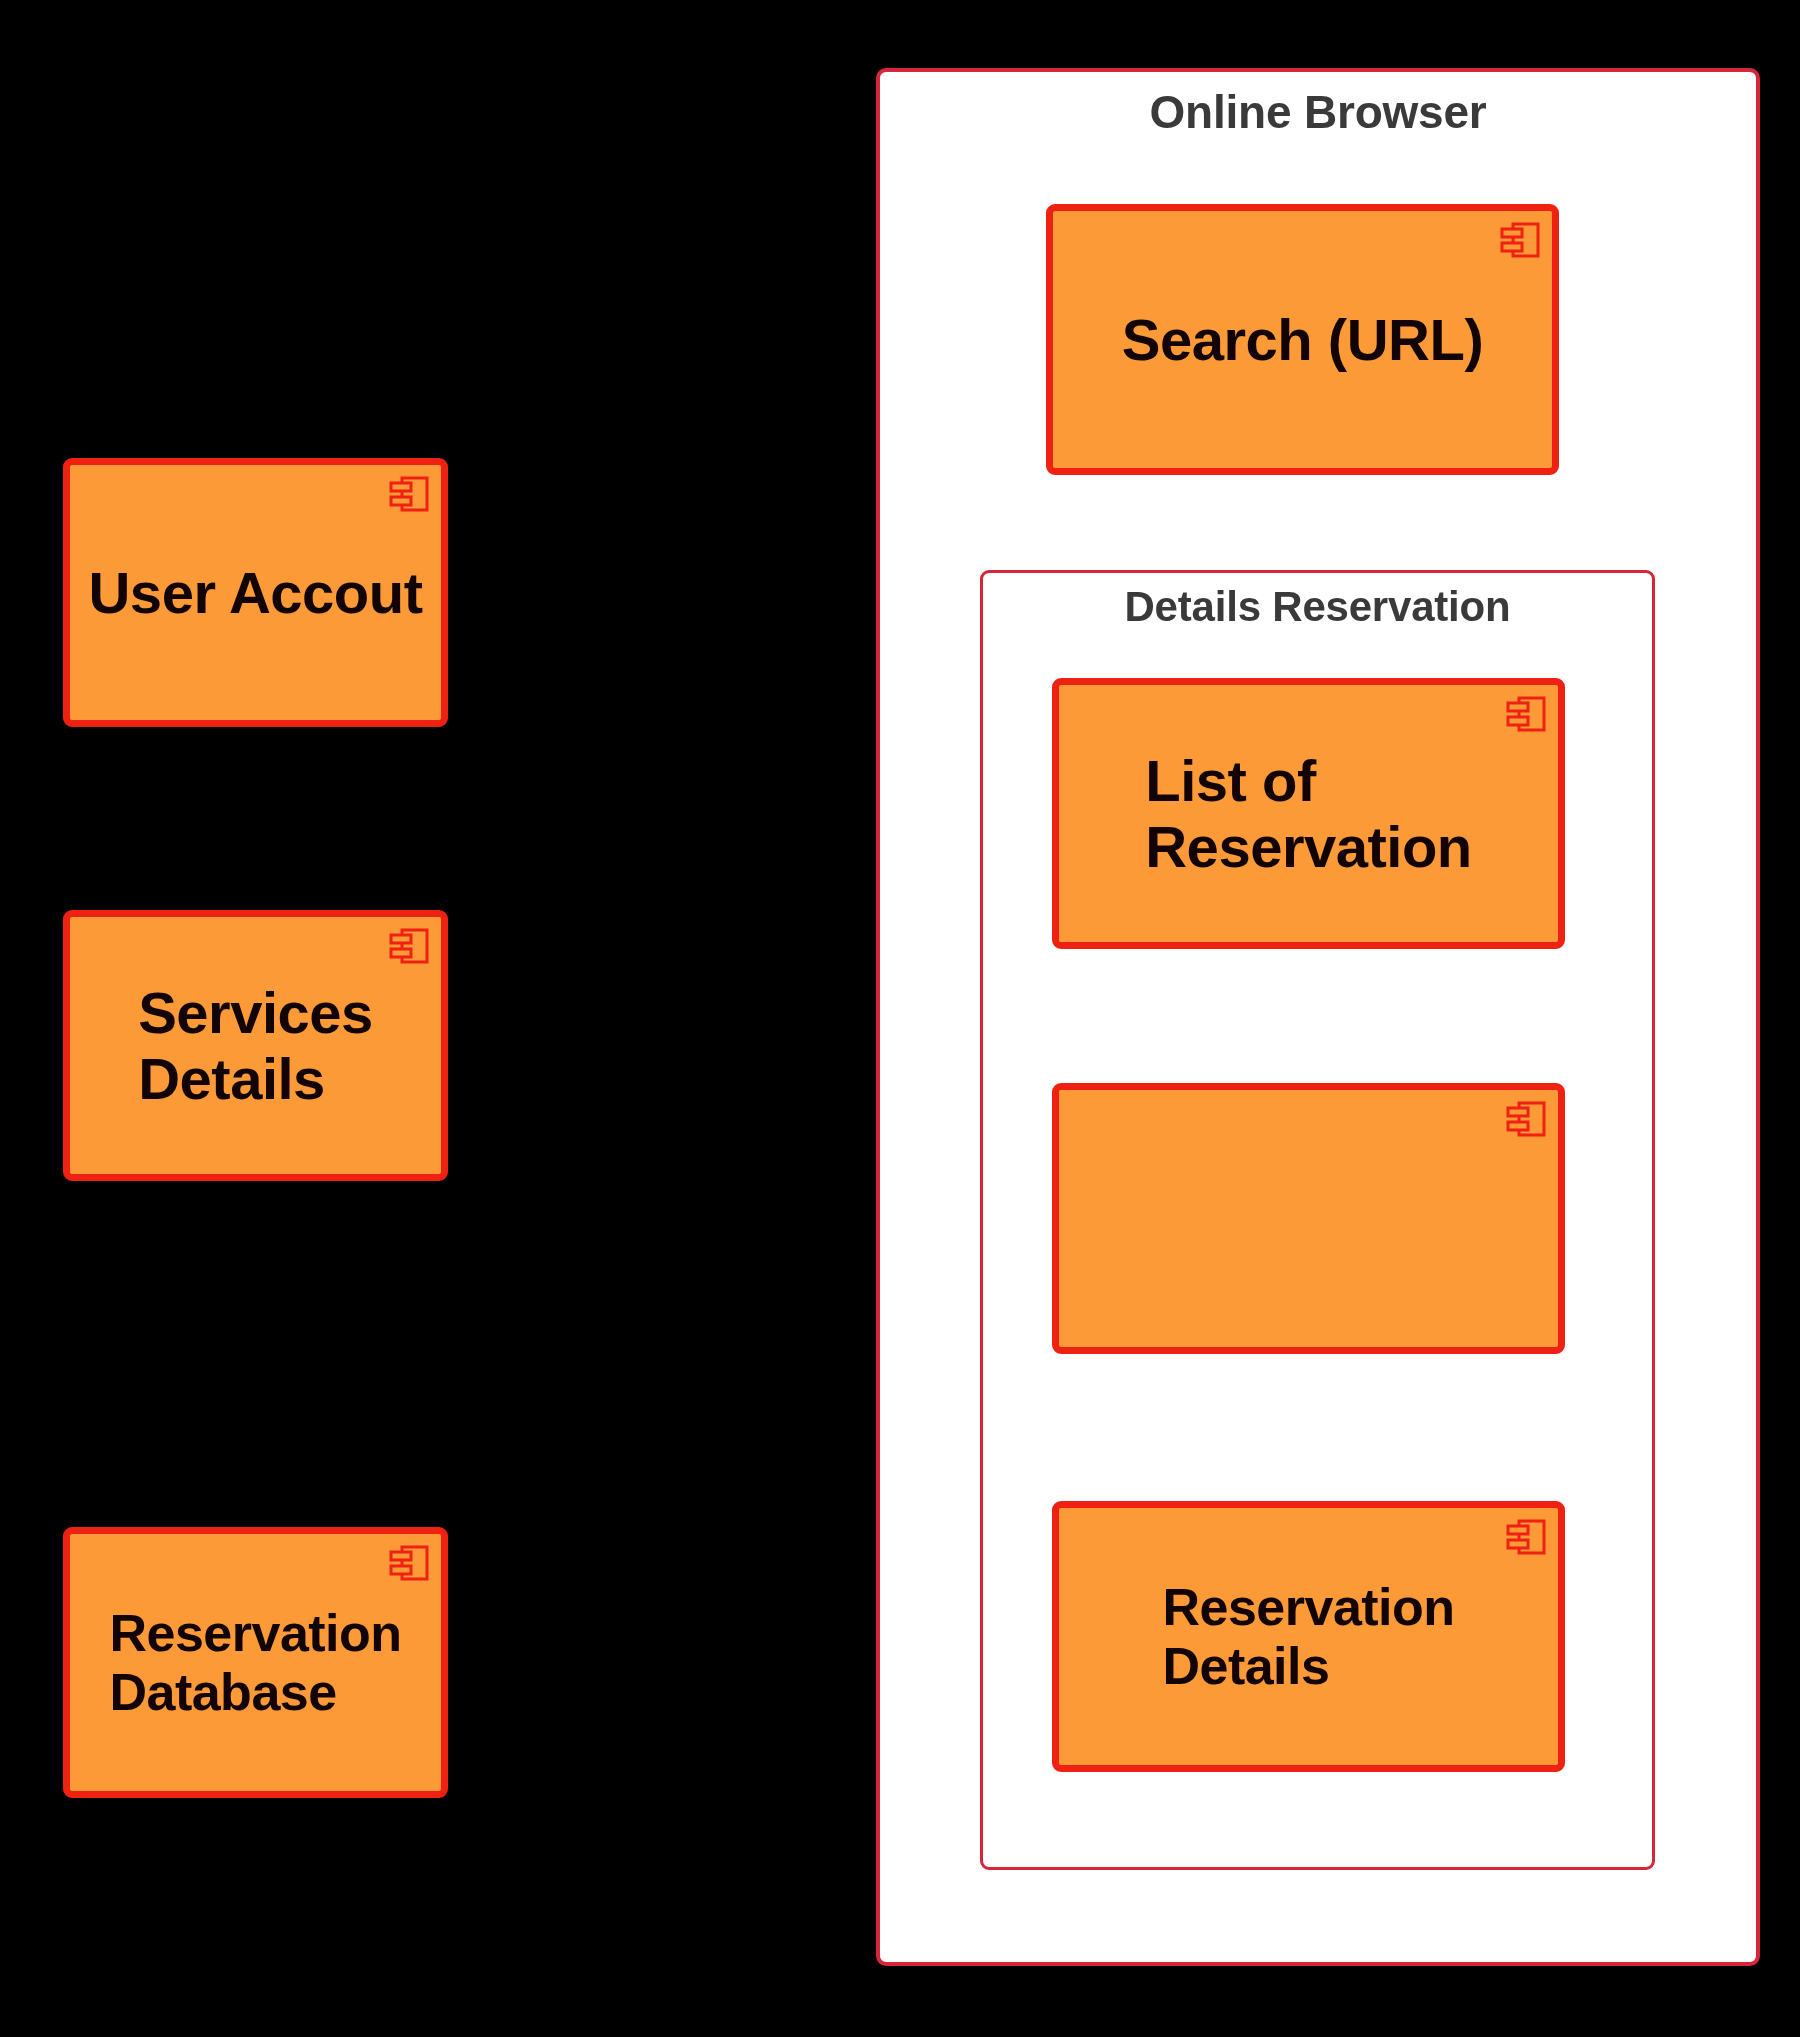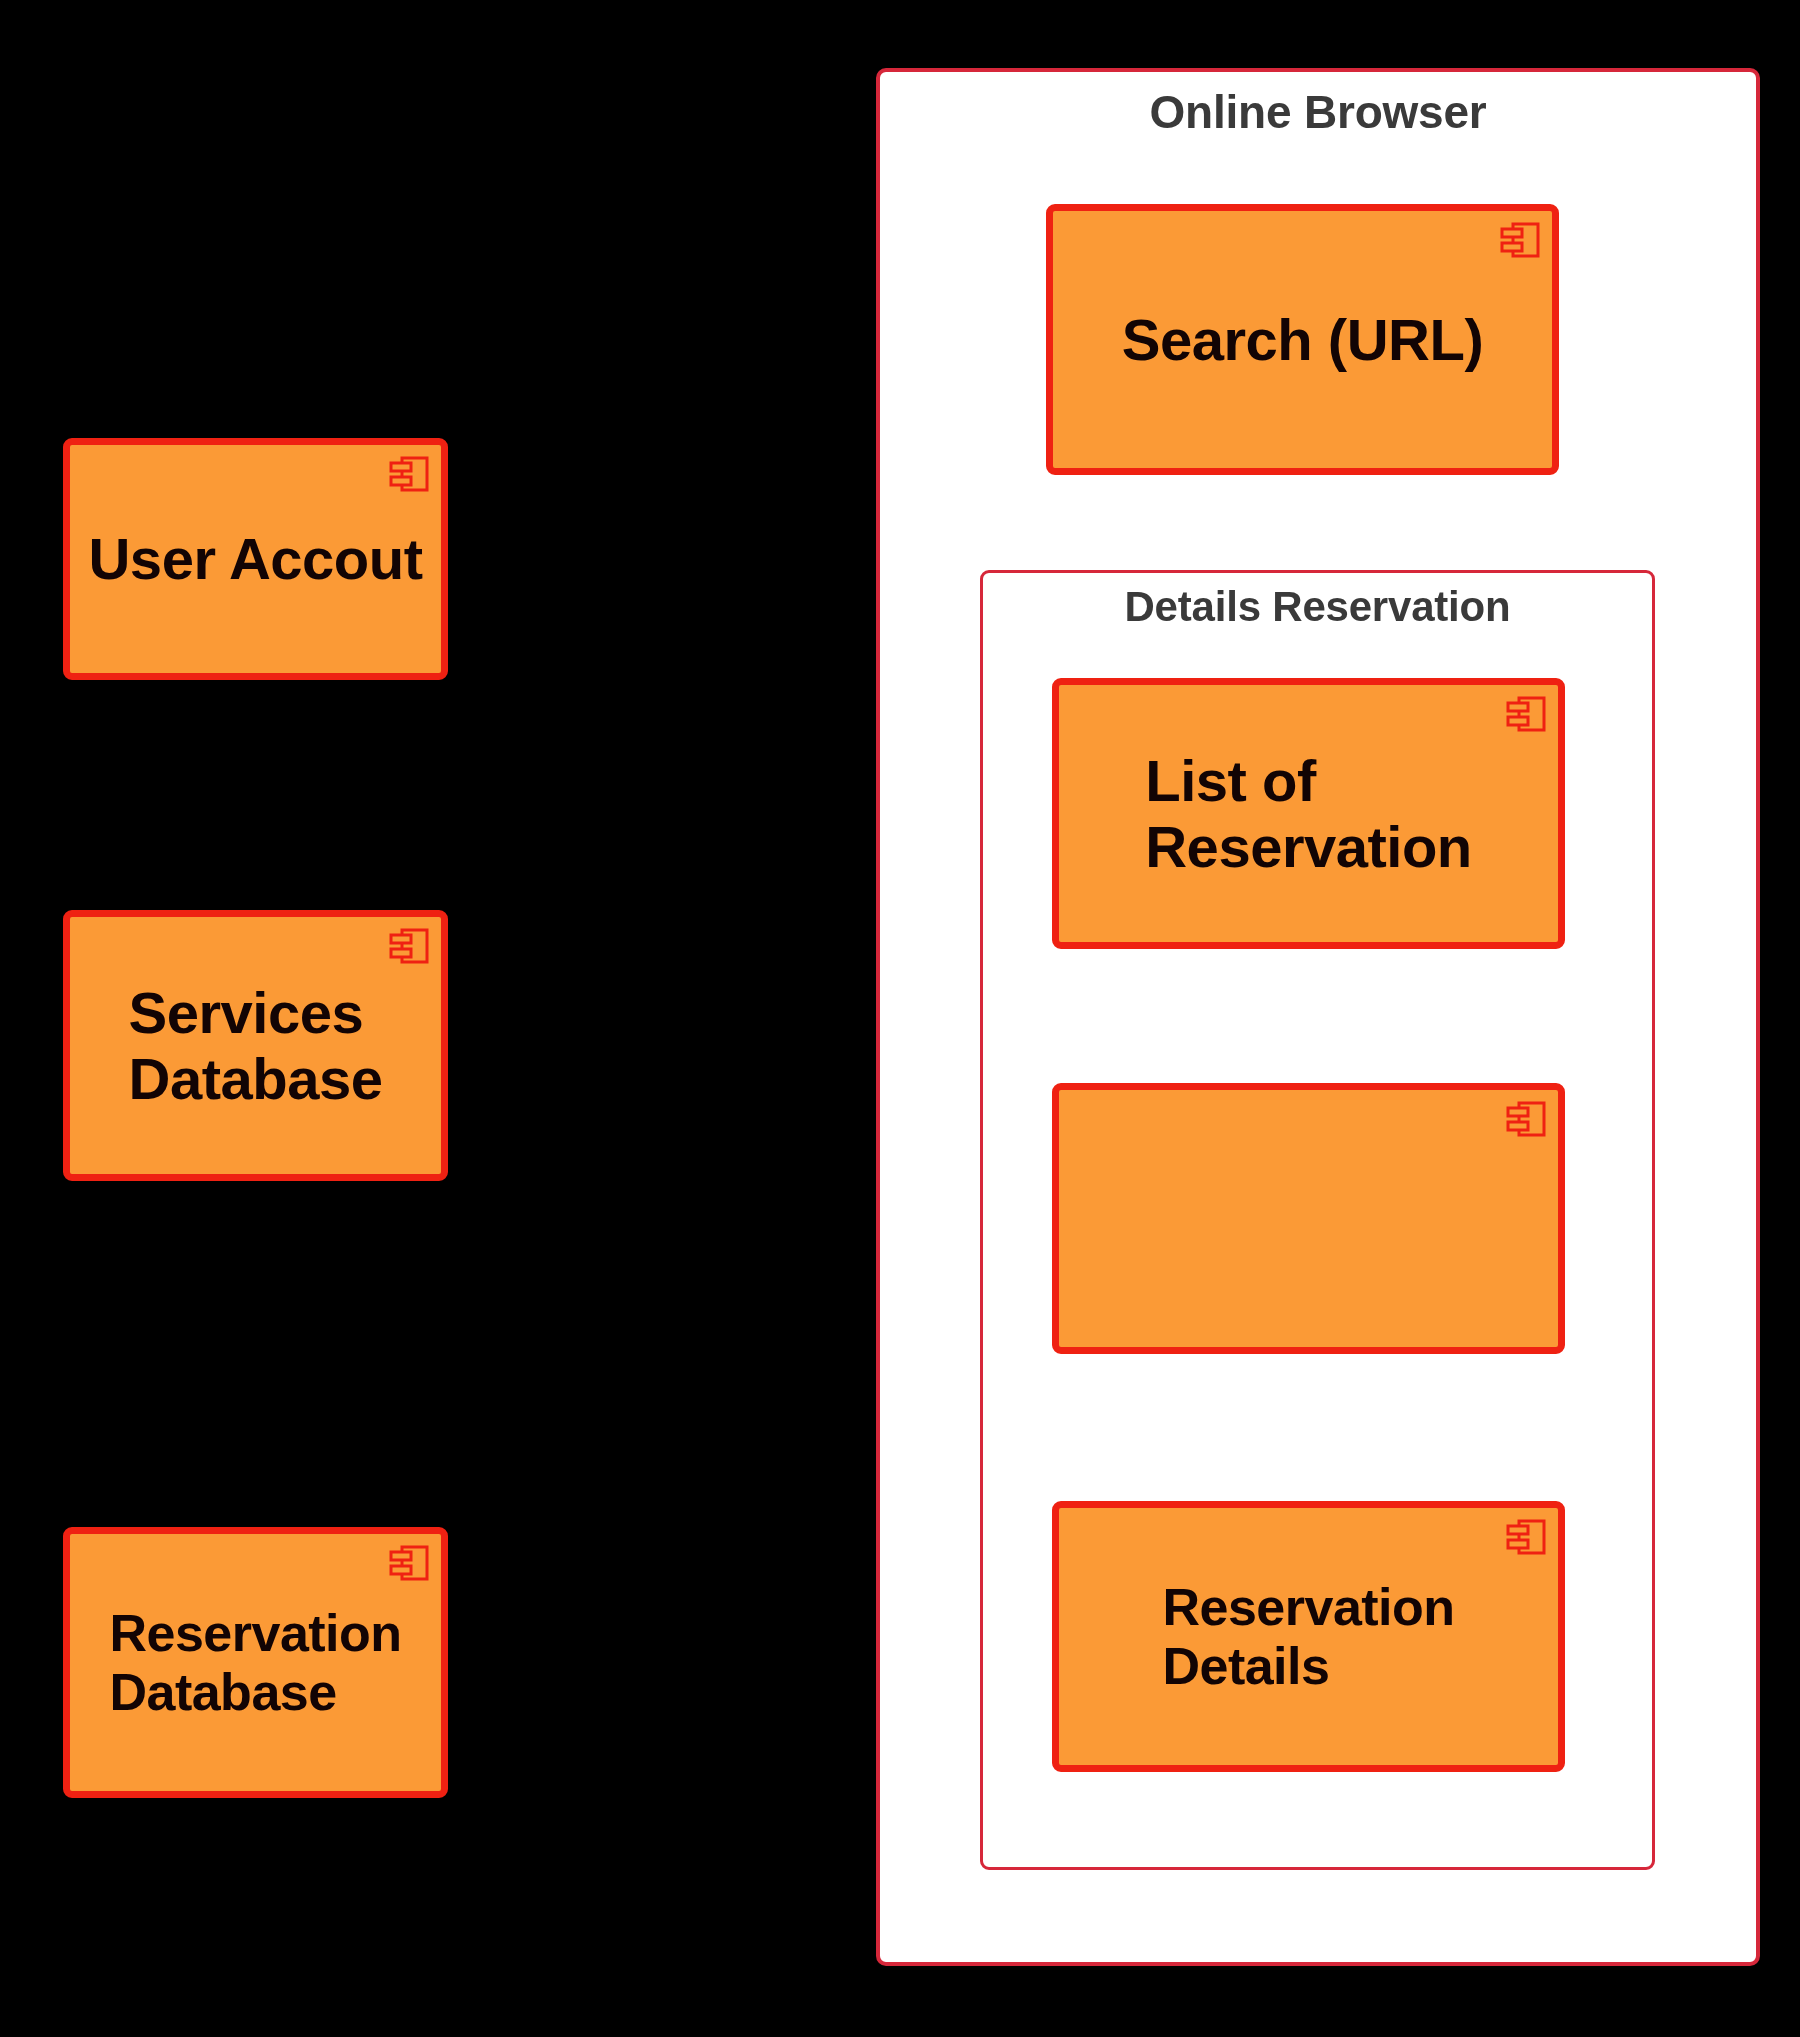--- a/index.html
+++ b/index.html
@@ -97,41 +97,41 @@
     display: block;
     width: 100%;
     height: 100%;
   }
 </style>
 </head>
 <body>
 
 <div id="canvas">
 
-  <div class="component" id="cmp-user-accout" style="left:63px; top:438px; width:385px; height:242px;">
+  <div class="component" id="cmp-user-accout" style="left:63px; top:458px; width:385px; height:269px;">
     <span class="component-icon">
       <svg viewBox="0 0 42 40" xmlns="http://www.w3.org/2000/svg">
         <rect x="13" y="4" width="25" height="32" fill="none" stroke="#ef2112" stroke-width="3"></rect>
         <rect x="2" y="9" width="20" height="8" fill="#fb9a36" stroke="#ef2112" stroke-width="3"></rect>
         <rect x="2" y="23" width="20" height="8" fill="#fb9a36" stroke="#ef2112" stroke-width="3"></rect>
       </svg>
     </span>
     <span class="component-label">User Accout</span>
   </div>
 
   <div class="component" id="cmp-services-database" style="left:63px; top:910px; width:385px; height:271px;">
     <span class="component-icon">
       <svg viewBox="0 0 42 40" xmlns="http://www.w3.org/2000/svg">
         <rect x="13" y="4" width="25" height="32" fill="none" stroke="#ef2112" stroke-width="3"></rect>
         <rect x="2" y="9" width="20" height="8" fill="#fb9a36" stroke="#ef2112" stroke-width="3"></rect>
         <rect x="2" y="23" width="20" height="8" fill="#fb9a36" stroke="#ef2112" stroke-width="3"></rect>
       </svg>
     </span>
     <span class="component-label">Services
-Database</span>
+Details</span>
   </div>
 
   <div class="component small-label" id="cmp-reservation-database" style="left:63px; top:1527px; width:385px; height:271px;">
     <span class="component-icon">
       <svg viewBox="0 0 42 40" xmlns="http://www.w3.org/2000/svg">
         <rect x="13" y="4" width="25" height="32" fill="none" stroke="#ef2112" stroke-width="3"></rect>
         <rect x="2" y="9" width="20" height="8" fill="#fb9a36" stroke="#ef2112" stroke-width="3"></rect>
         <rect x="2" y="23" width="20" height="8" fill="#fb9a36" stroke="#ef2112" stroke-width="3"></rect>
       </svg>
     </span>

